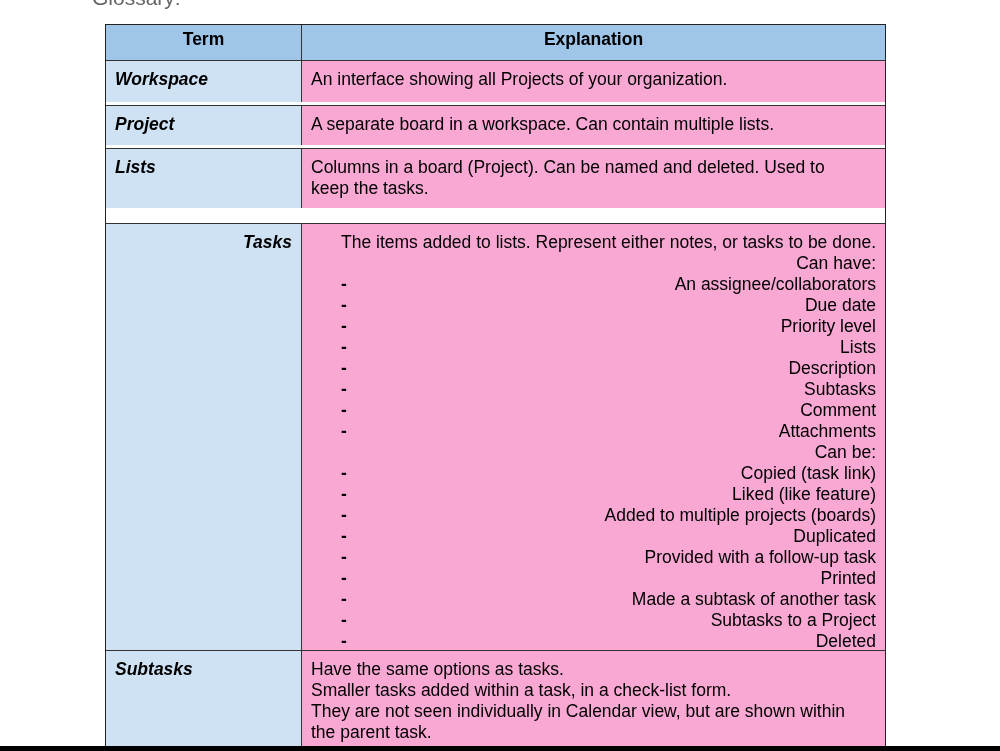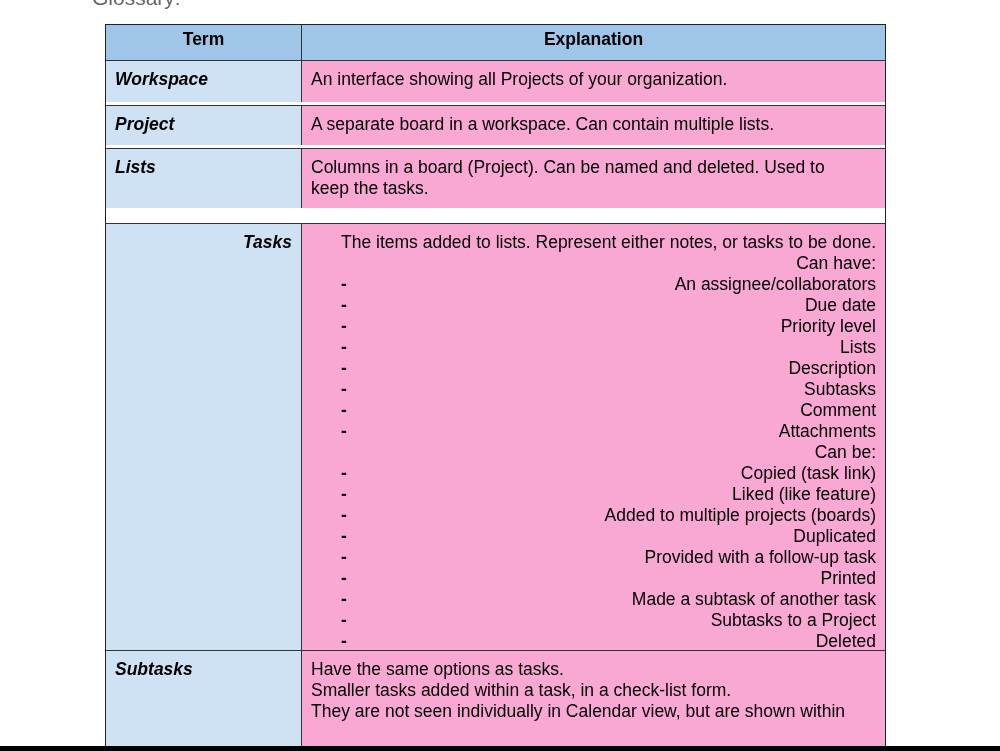--- a/index.html
+++ b/index.html
@@ -82,17 +82,18 @@
       </div>
     </div>
   </div>
 
   <div class="row" style="top:625px; height:110px;">
     <div class="cell term">Subtasks</div>
     <div class="cell expl">
       <div>Have the same options as tasks.</div>
       <div>Smaller tasks added within a task, in a check-list form.</div>
       <div>They are not seen individually in Calendar view, but are shown within</div>
+      <div>the parent task.</div>
     </div>
   </div>
 </div>
 
 <div class="bottom-bar"></div>
 
 </body></html>

